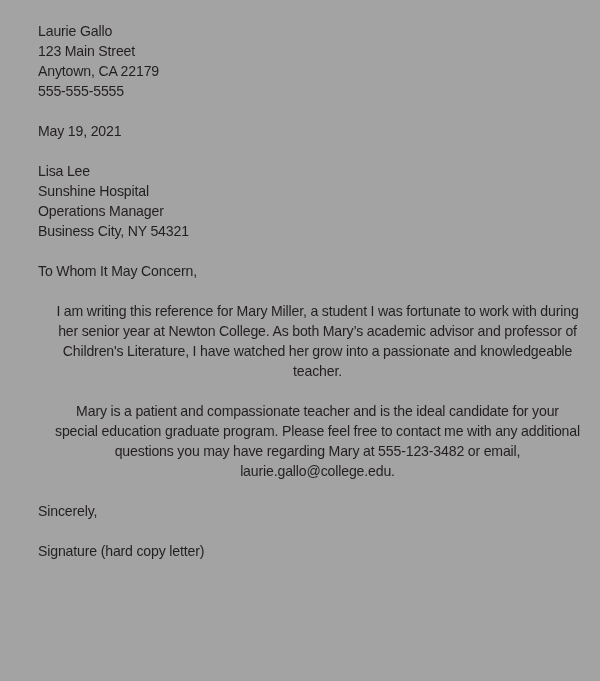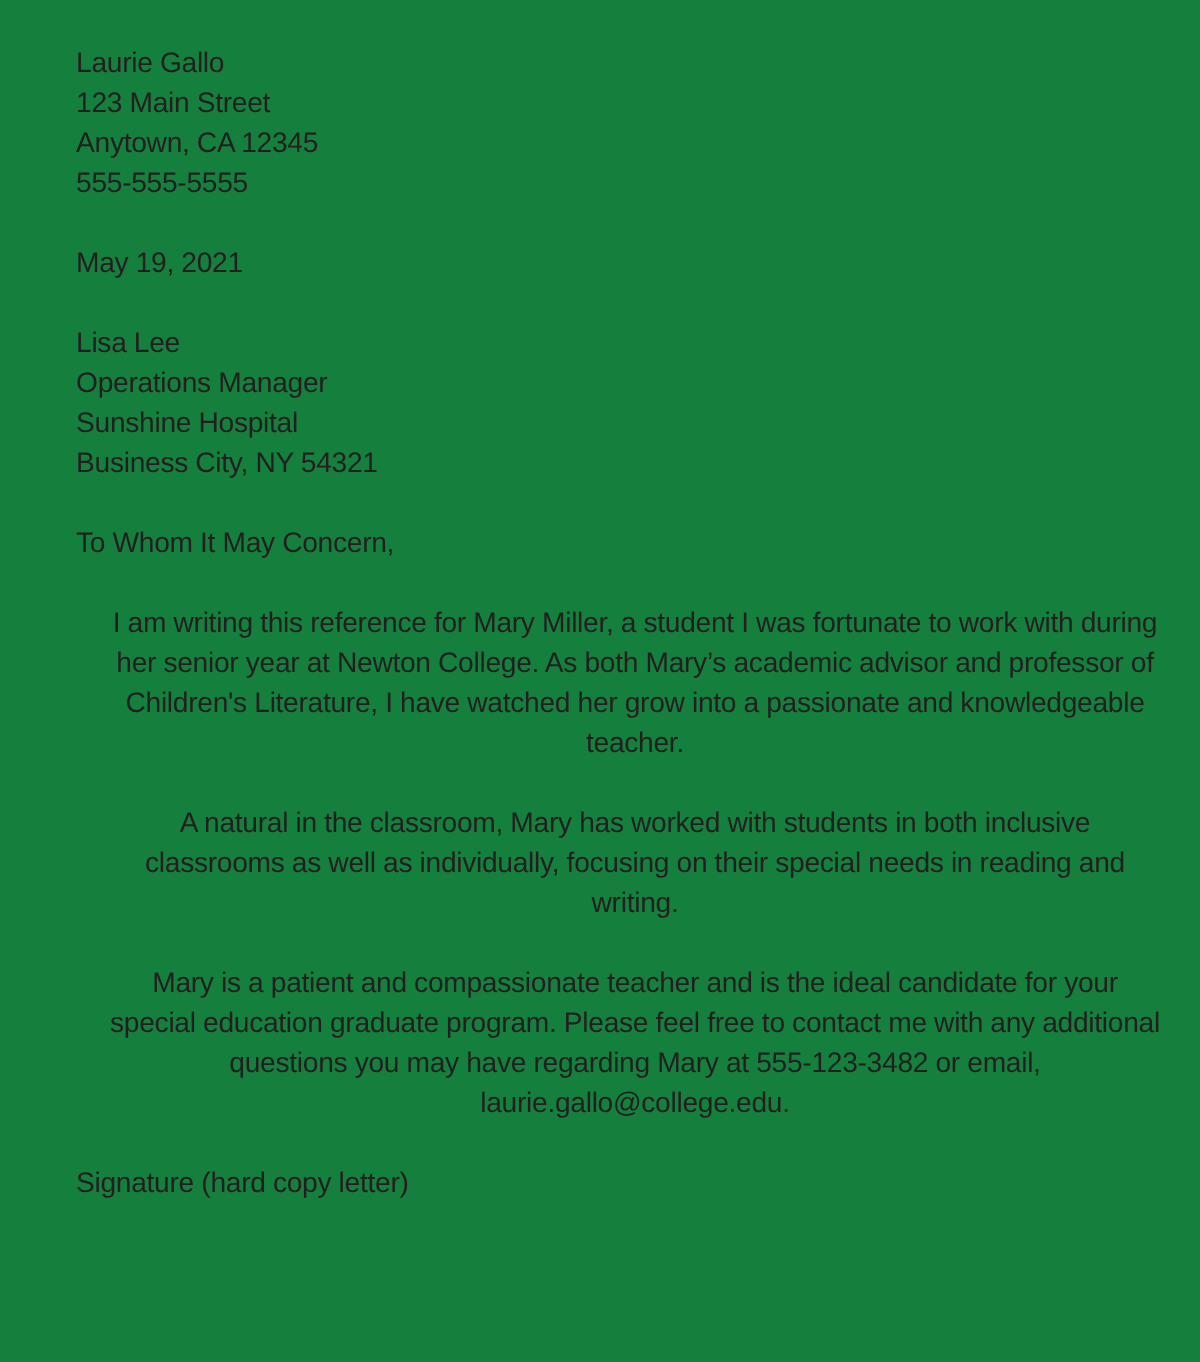--- a/index.html
+++ b/index.html
@@ -13,21 +13,21 @@
     overflow: hidden;
     font-family: "Liberation Sans", "DejaVu Sans", sans-serif;
     color: #231f20;
     -webkit-font-smoothing: antialiased;
   }
 
   .page {
     box-sizing: border-box;
     width: 600px;
     height: 681px;
-    background: #15803d;
+    background: #a3a3a3;
     padding: 21px 38px 0 38px;
   }
 
   .letter {
     width: 525px;
     font-size: 14.1px;
     line-height: 20px;
     letter-spacing: -0.15px;
     word-spacing: -0.1px;
   }
@@ -60,50 +60,50 @@
 </style>
 </head>
 <body>
 
 <div class="page">
   <div class="letter">
 
     <div class="block">
       <span class="line">Laurie Gallo</span>
       <span class="line">123 Main Street</span>
-      <span class="line">Anytown, CA 12345</span>
+      <span class="line">Anytown, CA 22179</span>
       <span class="line">555-555-5555</span>
     </div>
 
     <div class="block">
       <span class="line">May 19, 2021</span>
     </div>
 
     <div class="block">
       <span class="line">Lisa Lee</span>
+      <span class="line">Sunshine Hospital</span>
       <span class="line">Operations Manager</span>
-      <span class="line">Sunshine Hospital</span>
       <span class="line">Business City, NY 54321</span>
     </div>
 
     <div class="block">
       <span class="line">To Whom It May Concern,</span>
     </div>
 
     <div class="block">
       <p class="para body-para">I am writing this reference for Mary Miller, a student I was fortunate to work with during her senior year at Newton College. As both Mary’s academic advisor and professor of Children's Literature, I have watched her grow into a passionate and knowledgeable teacher.</p>
     </div>
 
-    <div class="block">
-      <p class="para body-para">A natural in the classroom, Mary has worked with students in both inclusive classrooms as well as individually, focusing on their special needs in reading and writing.</p>
-    </div>
 
     <div class="block">
       <p class="para body-para">Mary is a patient and compassionate teacher and is the ideal candidate for your special education graduate program. Please feel free to contact me with any additional questions you may have regarding Mary at 555-123-3482 or email, laurie.gallo@college.edu.</p>
     </div>
 
+    <div class="block">
+      <span class="line">Sincerely,</span>
+    </div>
 
     <div class="block">
       <span class="line"><span>Signature</span> <span class="sig-italic">(hard copy letter)</span></span>
     </div>
 
   </div>
 </div>
 
 </body></html>

